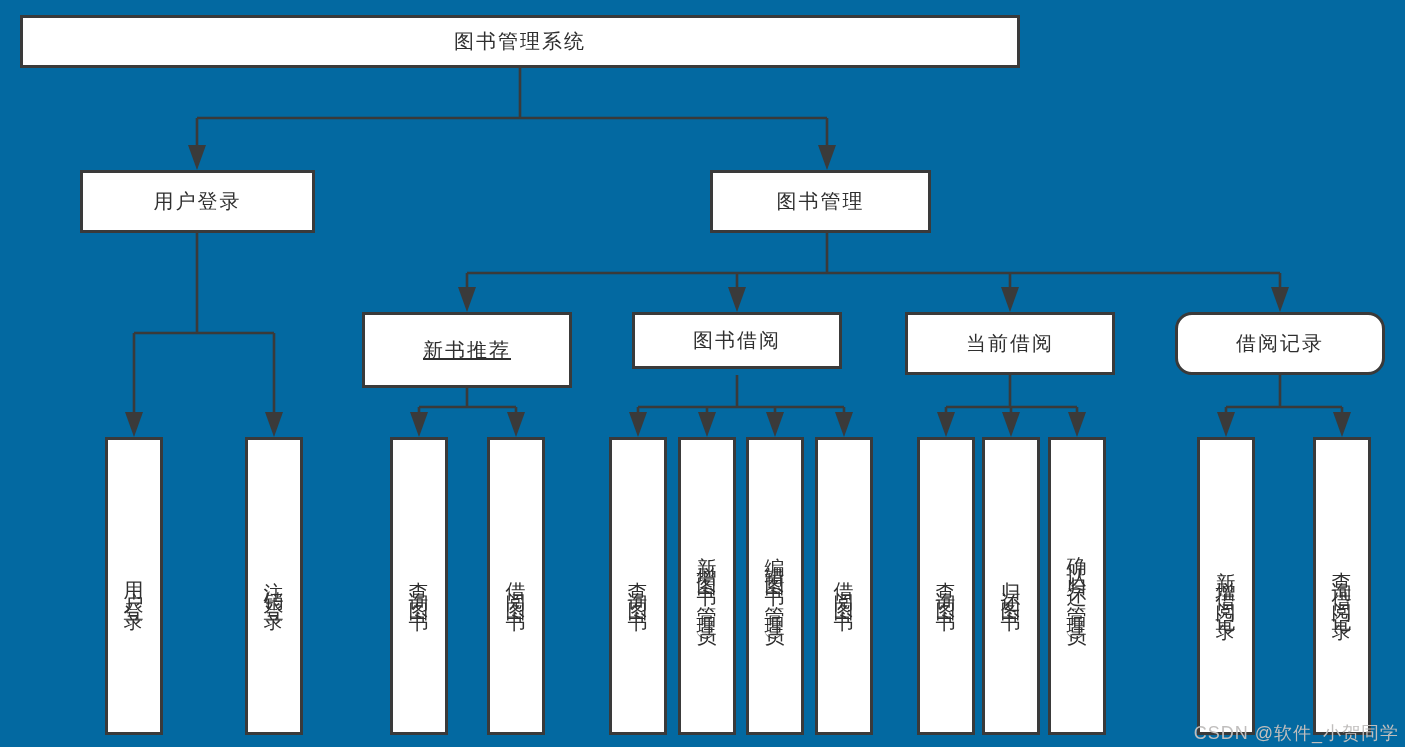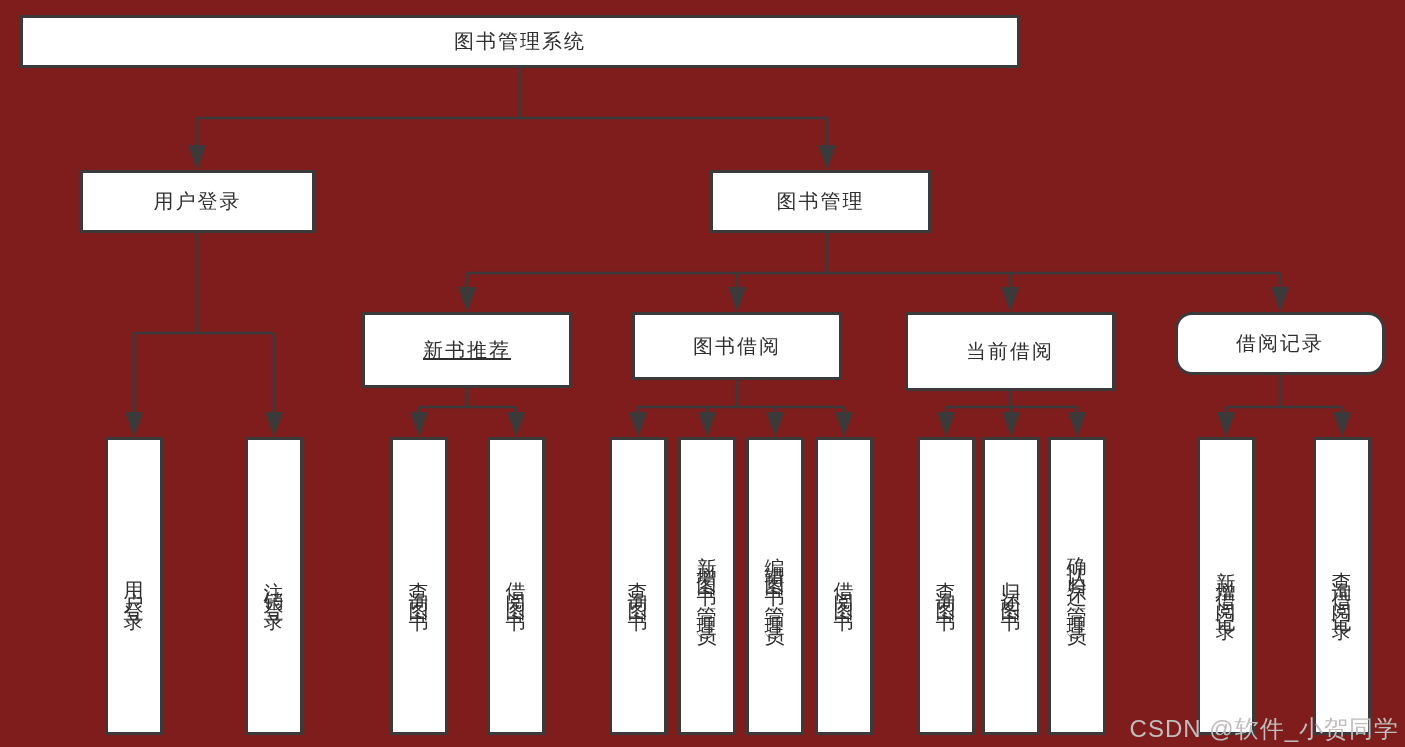--- a/index.html
+++ b/index.html
@@ -1,20 +1,20 @@
 <!DOCTYPE html>
 <html><head>
 <meta charset="utf-8">
 <style>
   html,body { margin:0; padding:0; background:#ffffff; }
   .canvas {
     position: relative;
     width: 1405px;
     height: 747px;
-    background: #7f1d1d;
+    background: #0369a1;
     font-family: "Liberation Sans", sans-serif;
     color: #2f2f2f;
     overflow: hidden;
   }
   .connectors {
     position: absolute;
     left: 0; top: 0;
     width: 1405px; height: 747px;
     pointer-events: none;
   }
@@ -38,21 +38,21 @@
     text-orientation: mixed;
     font-size: 20px;
     line-height: 1;
     letter-spacing: 10px;
     white-space: nowrap;
   }
   .watermark {
     position: absolute;
     right: 6px;
     bottom: 2px;
-    font-size: 24px;
+    font-size: 18px;
     color: #c0bebd;
     letter-spacing: 1px;
     z-index: 5;
     white-space: nowrap;
   }
 </style>
 </head>
 <body>
 
 <div class="canvas">
@@ -97,24 +97,24 @@
   <div class="box h" style="left:80px; top:170px; width:235px; height:63px;">
     <span class="lbl">用户登录</span>
   </div>
   <div class="box h" style="left:710px; top:170px; width:221px; height:63px;">
     <span class="lbl">图书管理</span>
   </div>
 
   <div class="box h" style="left:362px; top:312px; width:210px; height:76px;text-decoration:underline;">
     <span class="lbl">新书推荐</span>
   </div>
-  <div class="box h" style="left:632px; top:312px; width:210px; height:68px;">
+  <div class="box h" style="left:632px; top:312px; width:210px; height:57px;">
     <span class="lbl">图书借阅</span>
   </div>
-  <div class="box h" style="left:905px; top:312px; width:210px; height:79px;font-family:Liberation Mono, monospace;">
+  <div class="box h" style="left:905px; top:312px; width:210px; height:63px;font-family:Liberation Mono, monospace;">
     <span class="lbl">当前借阅</span>
   </div>
   <div class="box h" style="left:1175px; top:312px; width:210px; height:63px;border-radius:17px;">
     <span class="lbl">借阅记录</span>
   </div>
 
   <div class="box v" style="left:105px; top:437px; width:58px; height:298px;">
     <span class="lbl">用户登录</span>
   </div>
   <div class="box v" style="left:245px; top:437px; width:58px; height:298px;">

